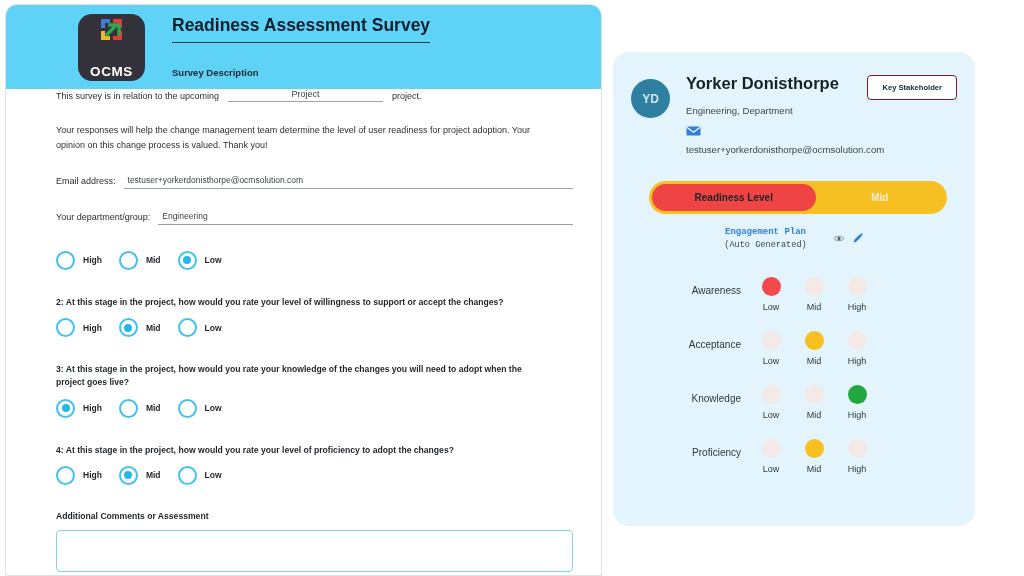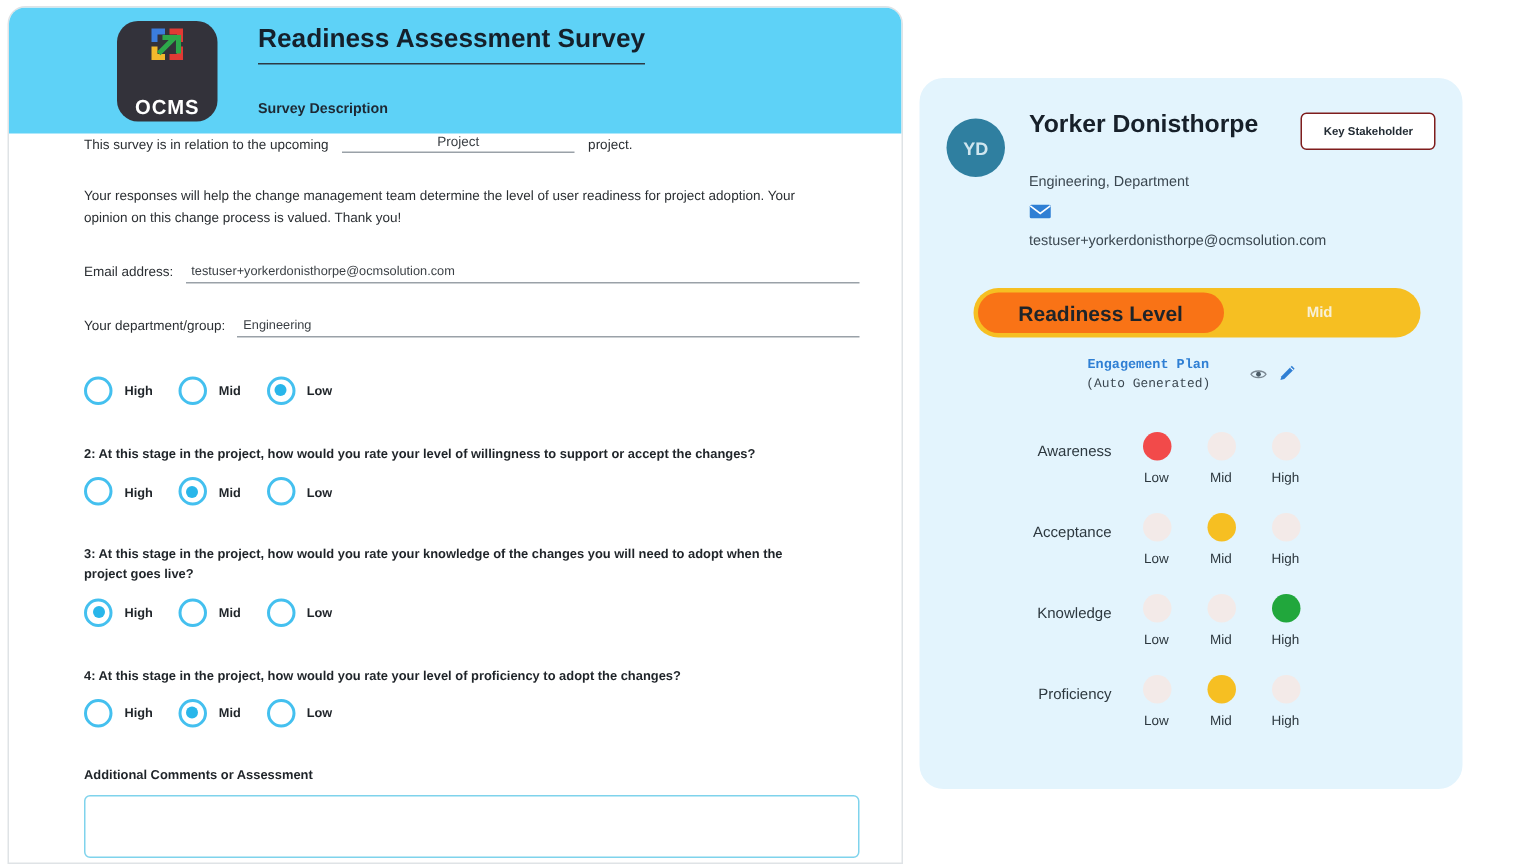--- a/index.html
+++ b/index.html
@@ -114,32 +114,32 @@
   }
   .profile-info{margin-left:16px;flex:1;min-width:0;}
   .name-row{display:flex;align-items:flex-start;justify-content:space-between;}
   .person-name{font-size:16.5px;font-weight:bold;color:#17202a;line-height:1.15;}
   .stakeholder-badge{
     border:1px solid #7f1d1d;border-radius:4px;background:#ffffff;
     font-size:7.6px;font-weight:bold;color:#222b33;
     padding:7px 14px;white-space:nowrap;margin-top:1px;margin-left:10px;
   }
   .person-role{font-size:9.6px;color:#3b4750;margin-top:6px;}
-  .person-dept{font-size:9.6px;color:#3b4750;margin-top:16px;}
+  .person-dept{font-size:9.6px;color:#3b4750;margin-top:5px;}
   .mail-icon{margin-top:6px;display:block;}
   .person-email{font-size:9.6px;color:#3b4750;margin-top:4px;word-break:break-all;}
 
   .readiness-pill{
     margin:26px 10px 0 18px;height:33px;background:#f6bf22;border-radius:17px;
     display:flex;align-items:center;padding:3px;box-sizing:border-box;
   }
   .pill-left{
-    background:#f97316;border-radius:15px;height:100%;
+    background:#ef4444;border-radius:15px;height:100%;
     flex:0 0 56%;display:flex;align-items:center;justify-content:center;
-    font-size:14px;font-weight:bold;color:#1f2429;
+    font-size:10px;font-weight:bold;color:#1f2429;
   }
   .pill-right{
     flex:1;display:flex;align-items:center;justify-content:center;
     font-size:10px;font-weight:bold;color:#f8f0d6;
   }
 
   .plan-row{
     display:flex;align-items:center;justify-content:center;margin-top:12px;
   }
   .plan-text{text-align:center;font-family:Liberation Mono, monospace;}

